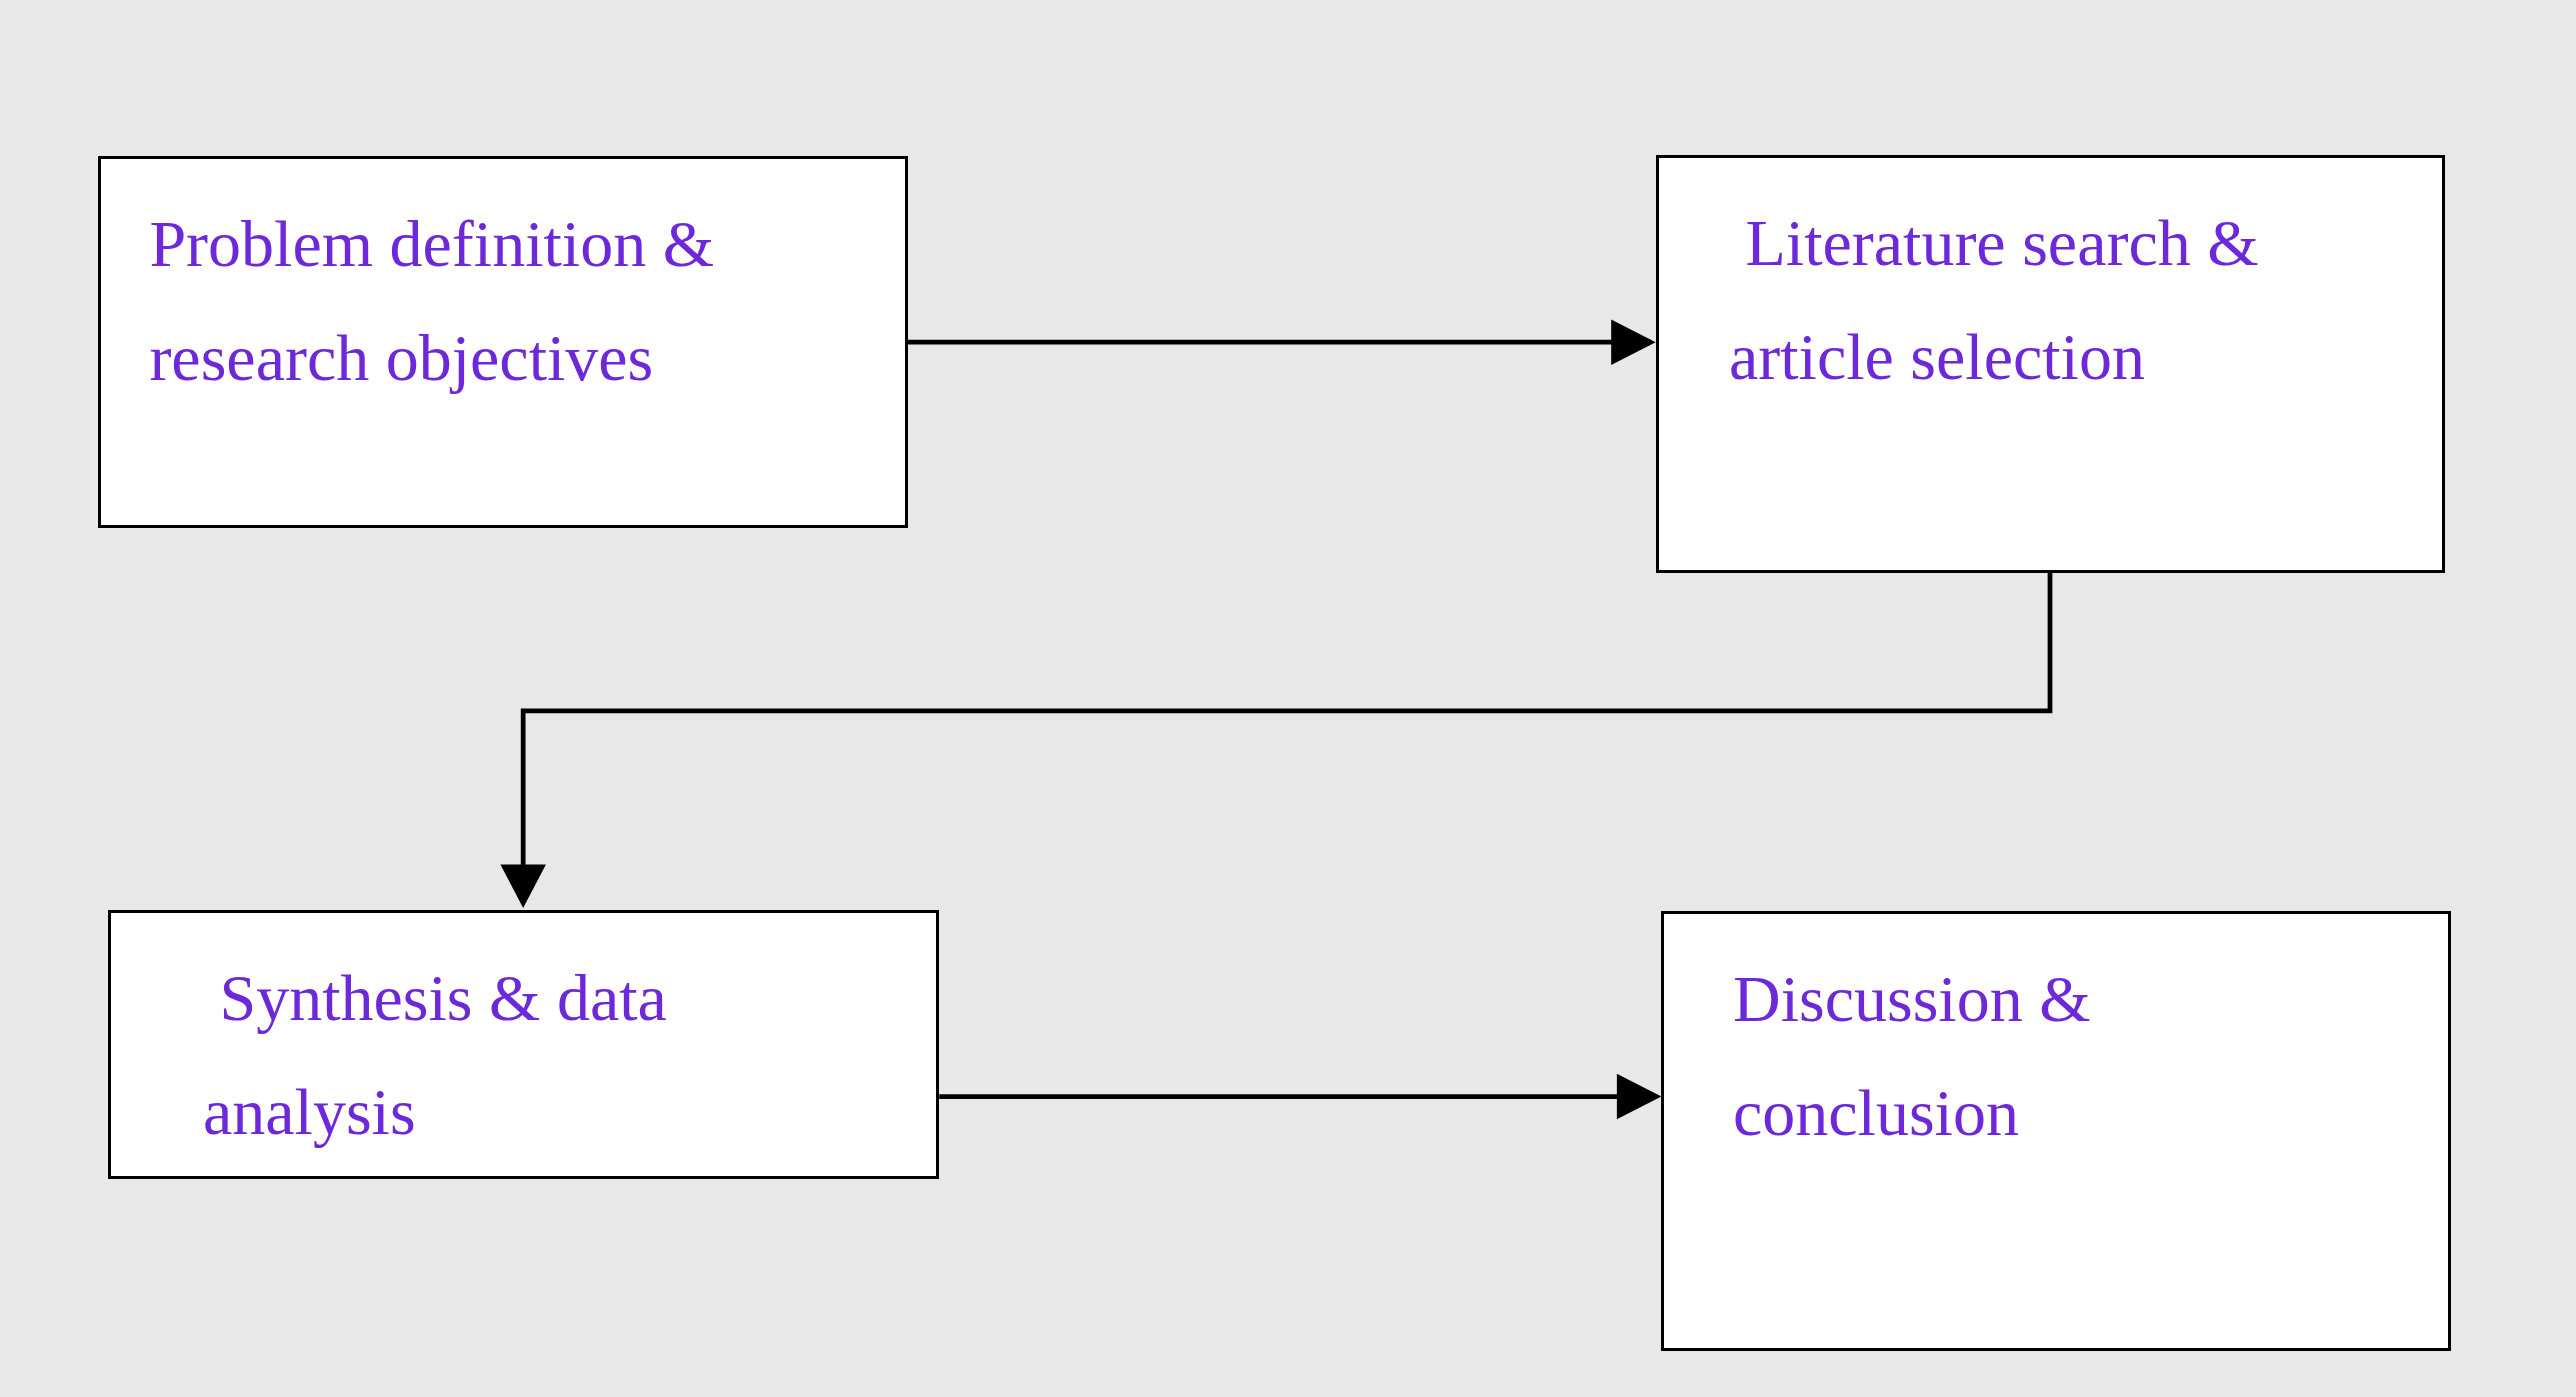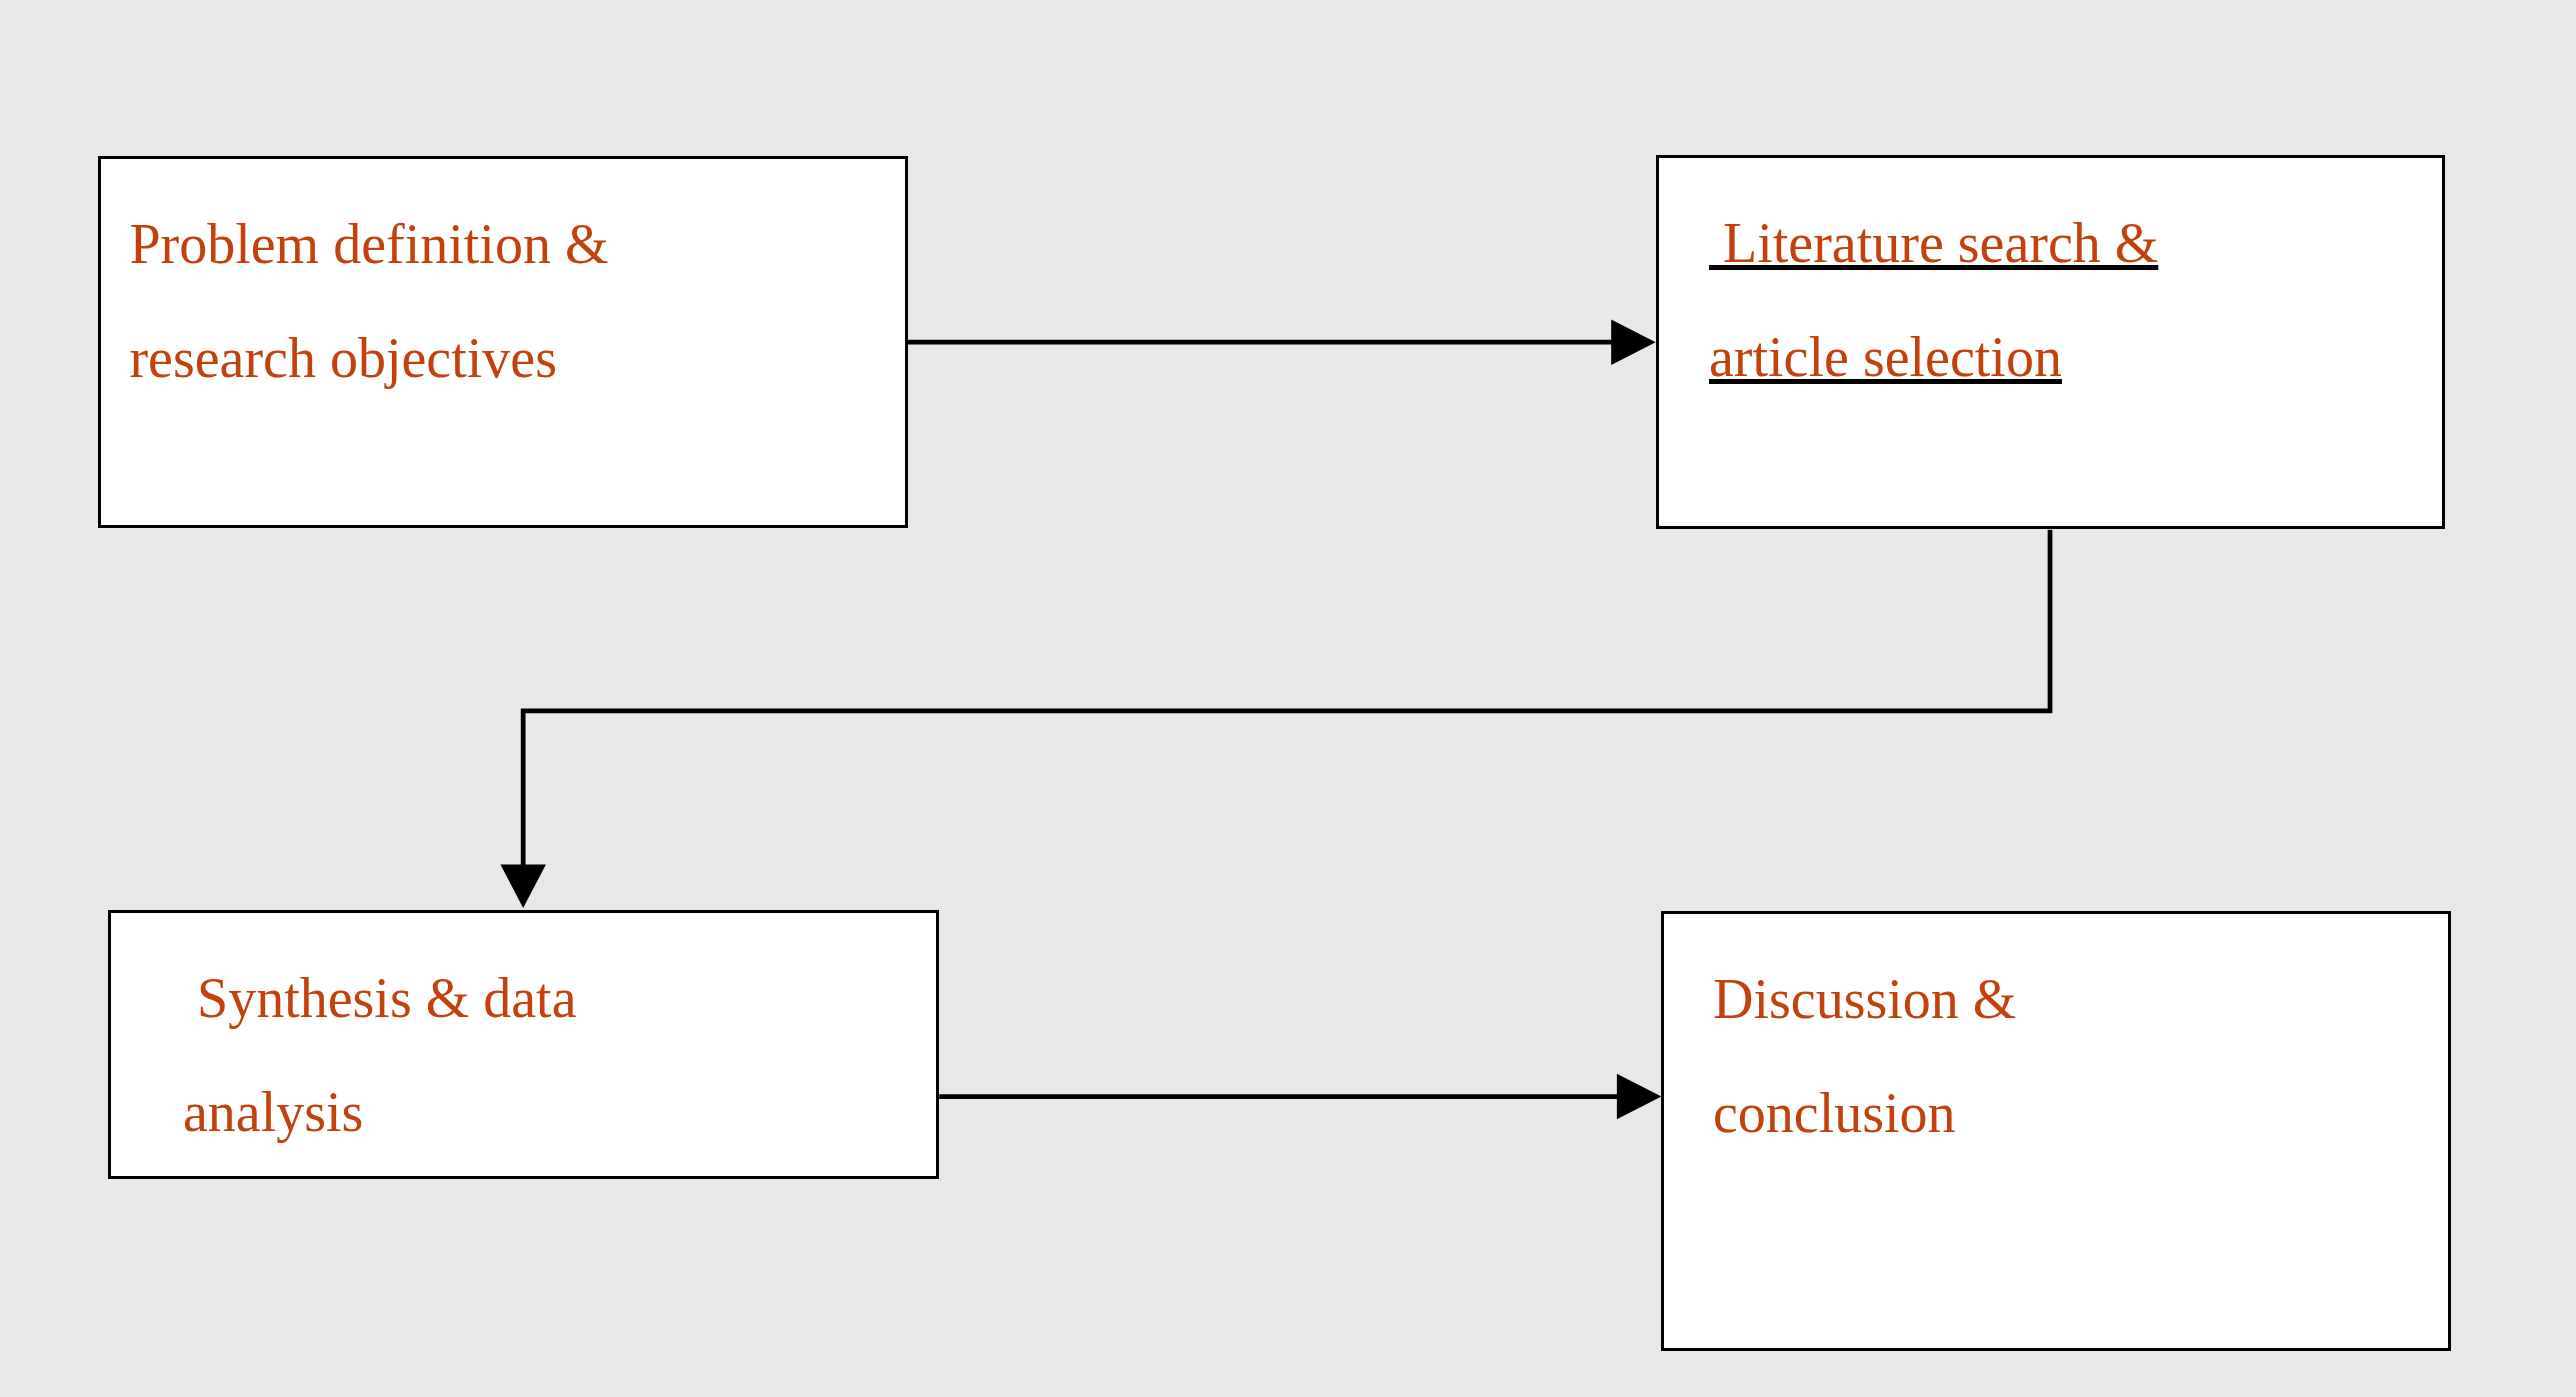--- a/index.html
+++ b/index.html
@@ -20,27 +20,28 @@
   .node {
     position: absolute;
     background: #ffffff;
     border: 3.8px solid #000000;
     box-sizing: border-box;
     color: #000000;
   }
   .node .label {
     display: block;
     white-space: pre-wrap;
-    font-size: 56px;
+    font-size: 66px;
     line-height: 114px;
-    color: #c2410c;
+    color: #6d28d9;
+    margin-left: 20px;
   }
   #node-1 { left: 98px;  top: 156px; width: 810px; height: 372px; }
   #node-1 .label { padding: 28.4px 19px 0 28.4px; }
-  #node-2 { left: 1656px; top: 155px; width: 789px; height: 374px; text-decoration: underline; }
+  #node-2 { left: 1656px; top: 155px; width: 789px; height: 418px; }
   #node-2 .label { padding: 28.4px 19px 0 50px; }
   #node-3 { left: 108px;  top: 910px; width: 831px; height: 269px; padding-left: 19px; }
   #node-3 .label { padding: 28.4px 19px 0 53px; }
   #node-4 { left: 1661px; top: 911px; width: 790px; height: 440px; }
   #node-4 .label { padding: 28.4px 19px 0 49px; }
   svg.connectors {
     position: absolute;
     left: 0;
     top: 0;
     width: 2576px;

